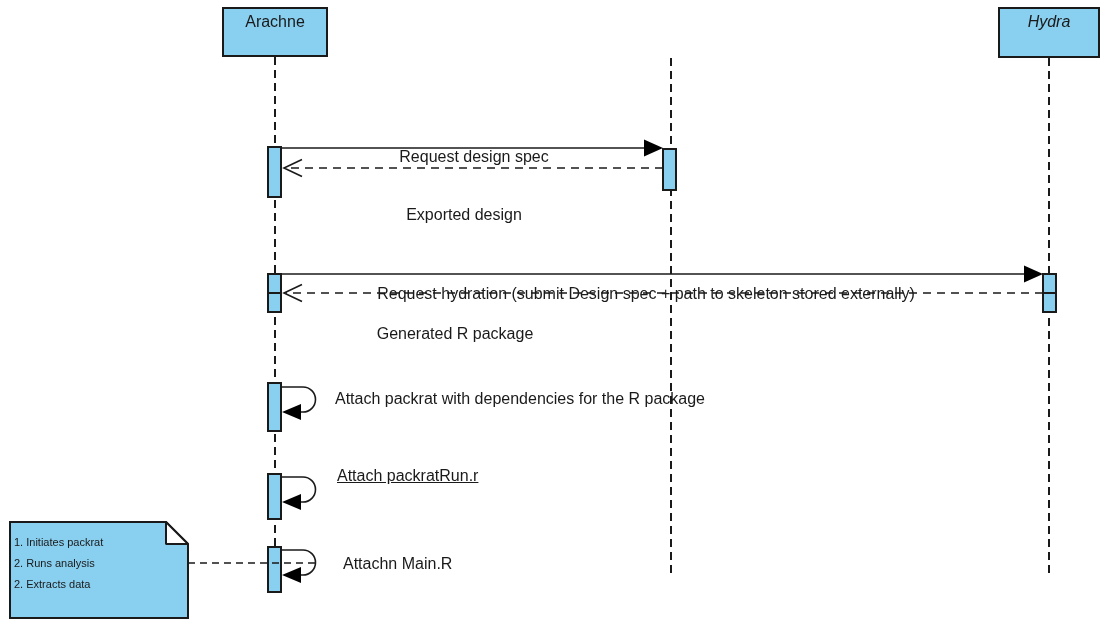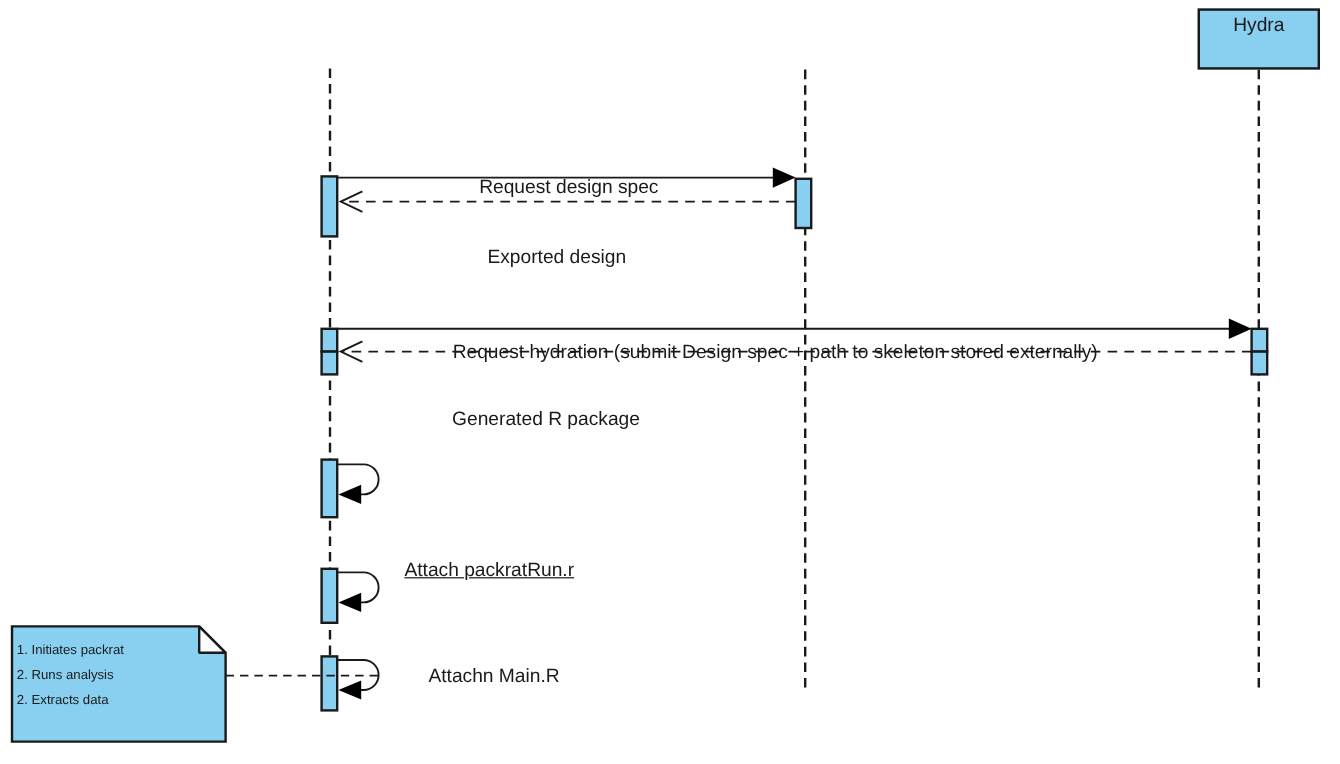--- a/index.html
+++ b/index.html
@@ -92,30 +92,34 @@
 
     <path class="loop" d="M281 550 H303 A12.5 12.5 0 0 1 303 575 H300"></path>
     <polygon class="head-filled" points="282,575 301,567 301,583"></polygon>
 
     <path class="shape" d="M10 522 H166 L188 544 V618 H10 Z"></path>
     <path class="fold" d="M166 522 L188 544 H166 Z"></path>
 
     <line class="connector" x1="188" y1="563" x2="316" y2="563"></line>
   </svg>
 
-  <div class="actor-box" style="left:998px; top:7px; width:102px; height:51px;">
+  <div class="actor-box" style="left:222px; top:7px; width:106px; height:50px;">
+    <span>Arachne</span>
+  </div>
+  <div class="actor-box" style="left:998px; top:7px; width:102px; height:51px;font-style:italic;">
     <span>Hydra</span>
   </div>
 
   <div class="msg-label centered" style="left:474px; top:123px;">Request design spec</div>
   <div class="msg-label centered" style="left:464px; top:181px;">Exported design</div>
   <div class="msg-label centered" style="left:646px; top:260px;text-align:center;">Request hydration (submit Design spec + path to skeleton stored externally)</div>
-  <div class="msg-label centered" style="left:455px; top:316px;">Generated R package</div>
+  <div class="msg-label centered" style="left:455px; top:300px;">Generated R package</div>
+  <div class="msg-label" style="left:335px; top:390px;">Attach packrat with dependencies for the R package</div>
   <div class="msg-label" style="left:337px; top:467px;text-decoration:underline;">Attach packratRun.r</div>
-  <div class="msg-label" style="left:357px; top:555px;">Attachn Main.R</div>
+  <div class="msg-label" style="left:343px; top:555px;">Attachn Main.R</div>
 
   <div class="note-text" style="left:14px; top:532px;">
     <div>1. Initiates packrat</div>
     <div>2. Runs analysis</div>
     <div>2. Extracts data</div>
   </div>
 
 </div>
 
 </body></html>

